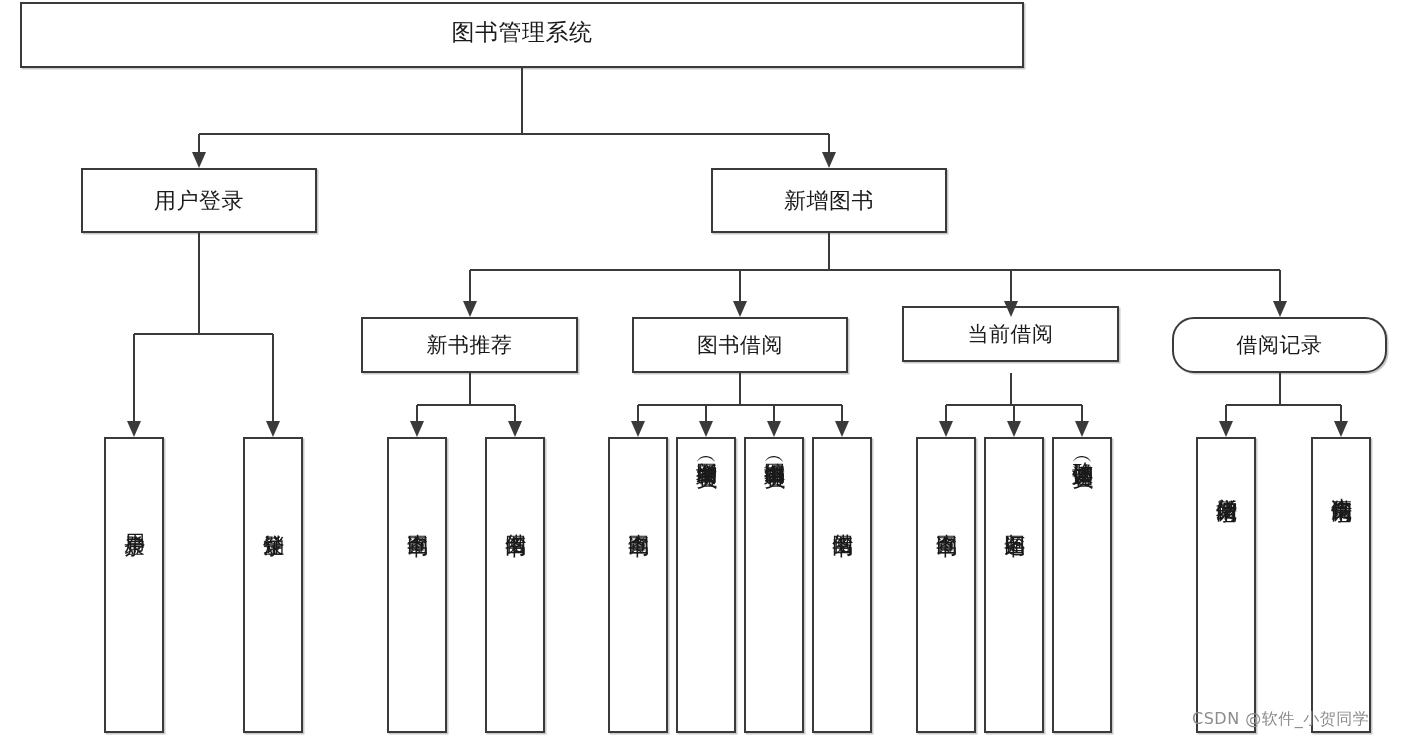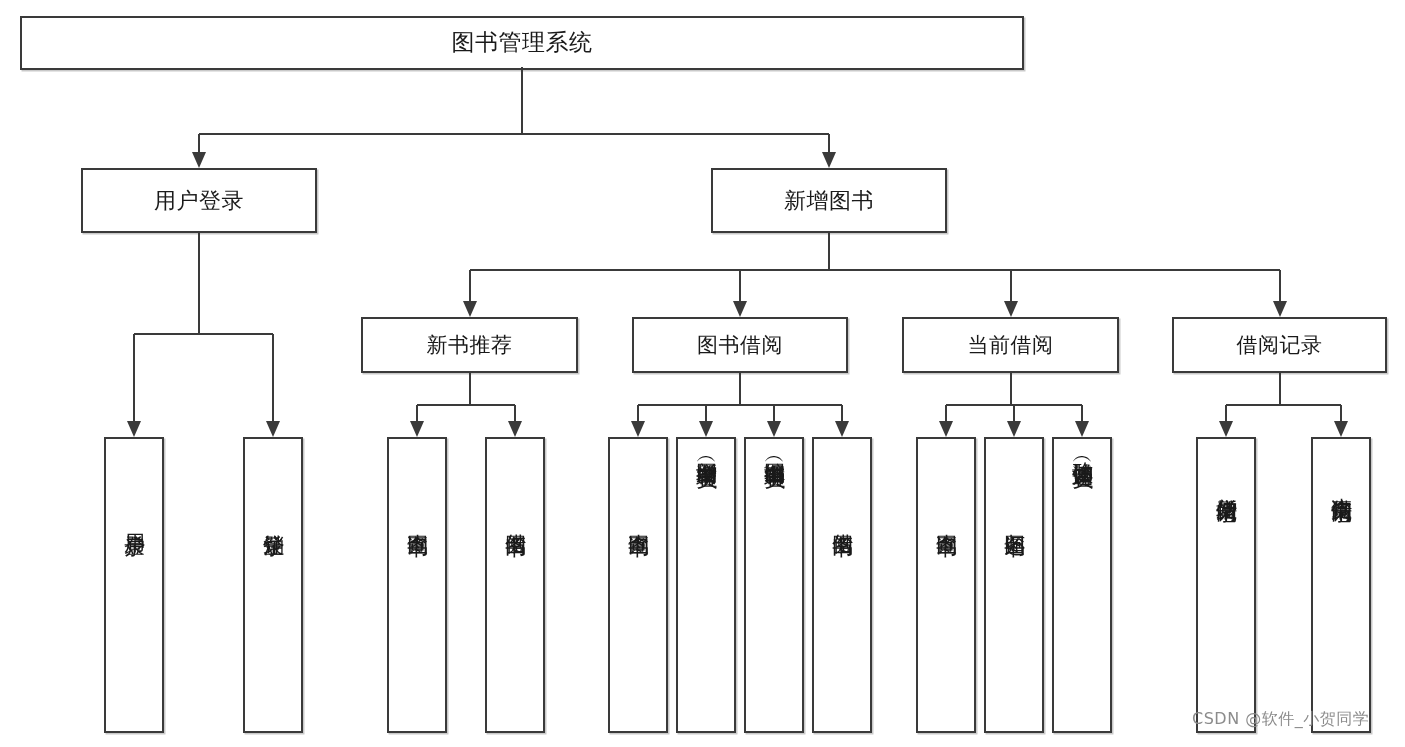--- a/index.html
+++ b/index.html
@@ -76,41 +76,41 @@
     color: #8c8c8c;
     white-space: nowrap;
     letter-spacing: 0.5px;
   }
 </style>
 </head>
 <body>
 
 <div id="canvas">
 
-  <div class="node root" id="n-root" style="left: 20px; top: 16px; width: 1004px; height: 54px;">
+  <div class="node root" id="n-root" style="left: 20px; top: 2px; width: 1004px; height: 66px; font-family: Liberation Mono, monospace;">
     <span class="lbl">图书管理系统</span>
   </div>
 
   <div class="node lvl2" id="n-l2-0" style="left: 81px; top: 168px; width: 236px; height: 65px;">
     <span class="lbl">用户登录</span>
   </div>
   <div class="node lvl2" id="n-l2-1" style="left: 711px; top: 168px; width: 236px; height: 65px;">
     <span class="lbl">新增图书</span>
   </div>
 
   <div class="node lvl3" id="n-l3-0" style="left: 361px; top: 317px; width: 217px; height: 56px;">
     <span class="lbl">新书推荐</span>
   </div>
   <div class="node lvl3" id="n-l3-1" style="left: 632px; top: 317px; width: 216px; height: 56px;">
     <span class="lbl">图书借阅</span>
   </div>
-  <div class="node lvl3" id="n-l3-2" style="left: 902px; top: 317px; width: 217px; height: 56px;">
+  <div class="node lvl3" id="n-l3-2" style="left: 902px; top: 306px; width: 217px; height: 56px;">
     <span class="lbl">当前借阅</span>
   </div>
-  <div class="node lvl3" id="n-l3-3" style="left: 1172px; top: 317px; width: 215px; height: 56px;">
+  <div class="node lvl3" id="n-l3-3" style="left: 1172px; top: 317px; width: 215px; height: 56px; border-radius: 22px;">
     <span class="lbl">借阅记录</span>
   </div>
 
   <div class="node leaf mid" id="n-lf-0" style="left: 104px; top: 437px; width: 60px; height: 296px;">
     <span class="lbl">用户登录</span>
   </div>
   <div class="node leaf mid" id="n-lf-1" style="left: 243px; top: 437px; width: 60px; height: 296px;">
     <span class="lbl">注销登录</span>
   </div>
   <div class="node leaf mid" id="n-lf-2" style="left: 387px; top: 437px; width: 60px; height: 296px;">

